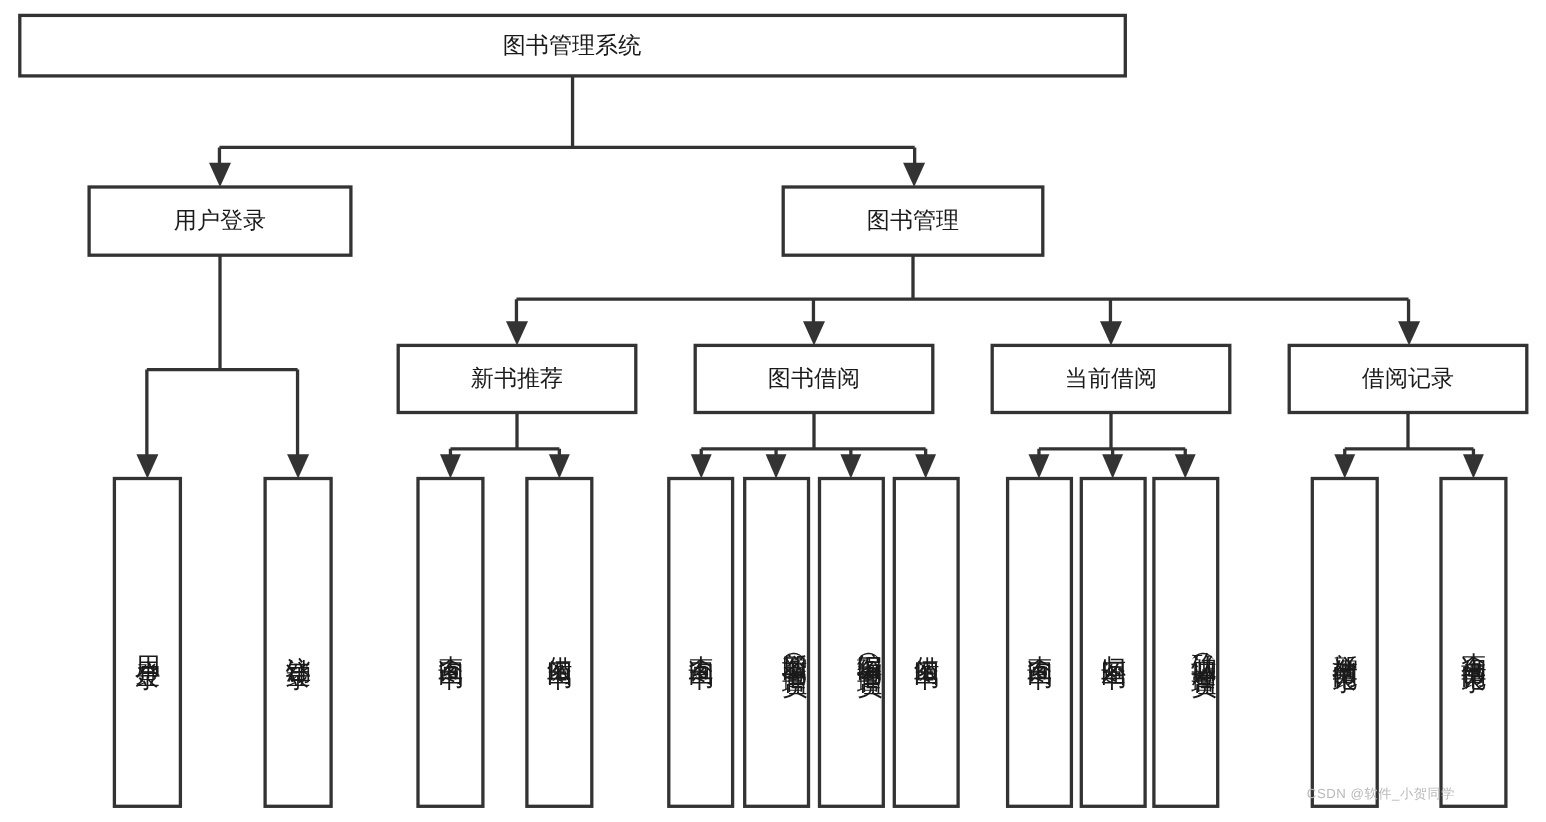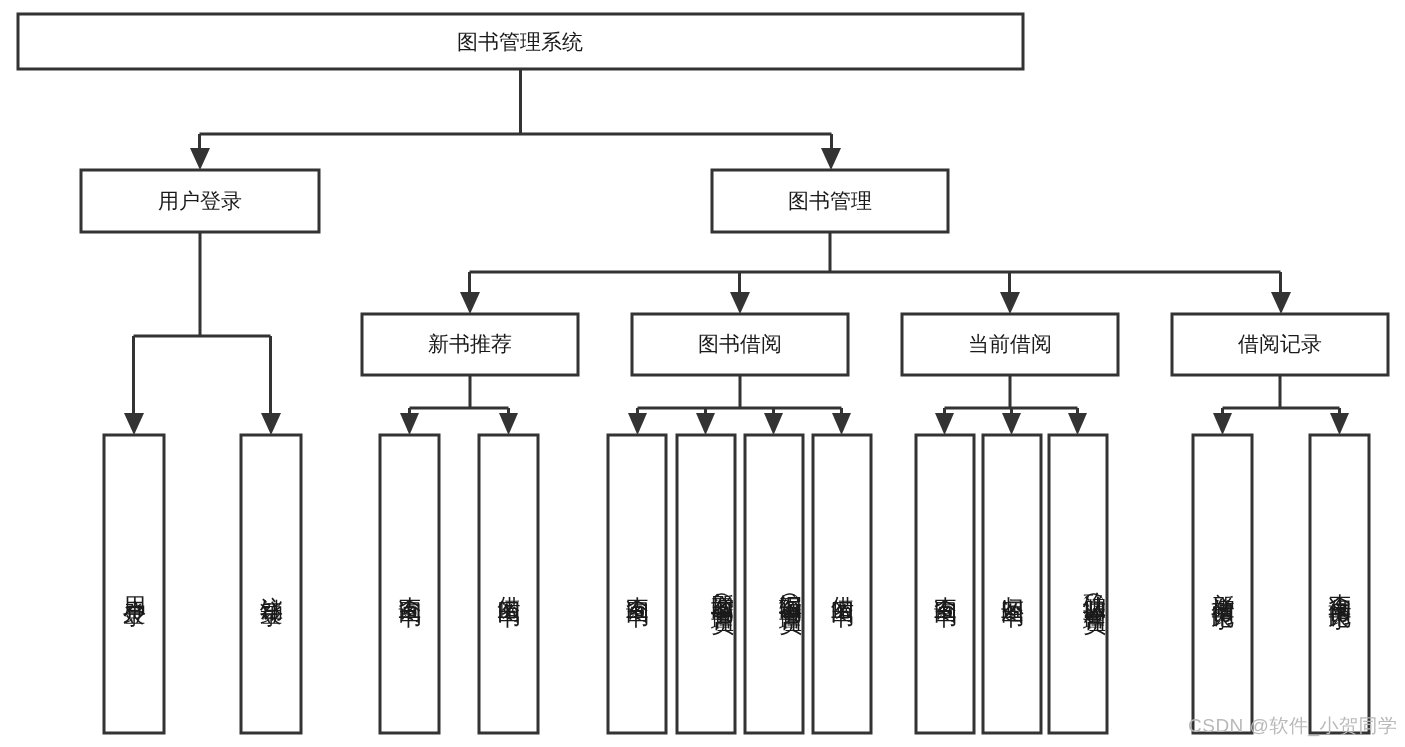--- a/index.html
+++ b/index.html
@@ -62,21 +62,21 @@
     justify-content: center;
     white-space: nowrap;
     pointer-events: none;
     user-select: none;
   }
   .watermark {
     position: absolute;
     left: 1188px;
     top: 713px;
     font-family: "Liberation Sans", "DejaVu Sans", sans-serif;
-    font-size: 19px;
+    font-size: 12px;
     color: #b9b9b9;
     white-space: nowrap;
     letter-spacing: 0.5px;
   }
 </style>
 </head>
 <body>
 
 <div id="diagram-root">
 

